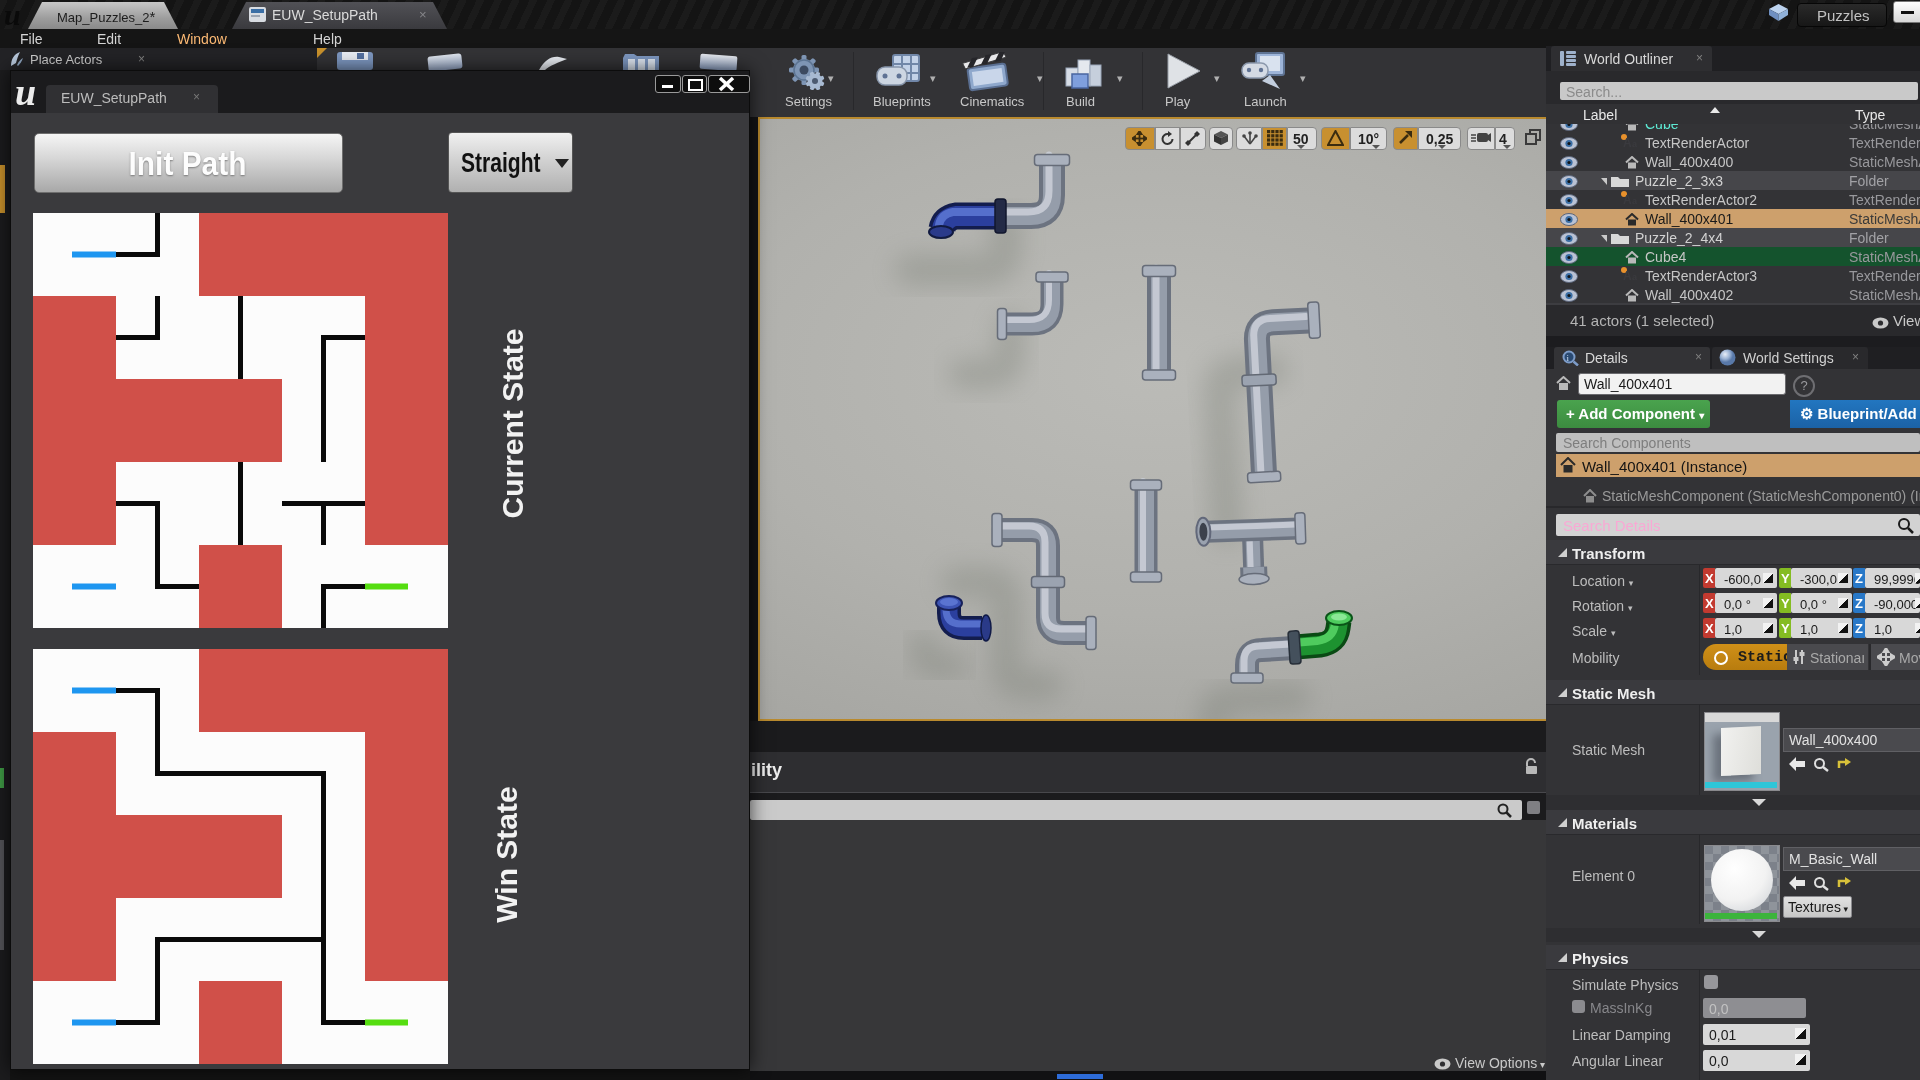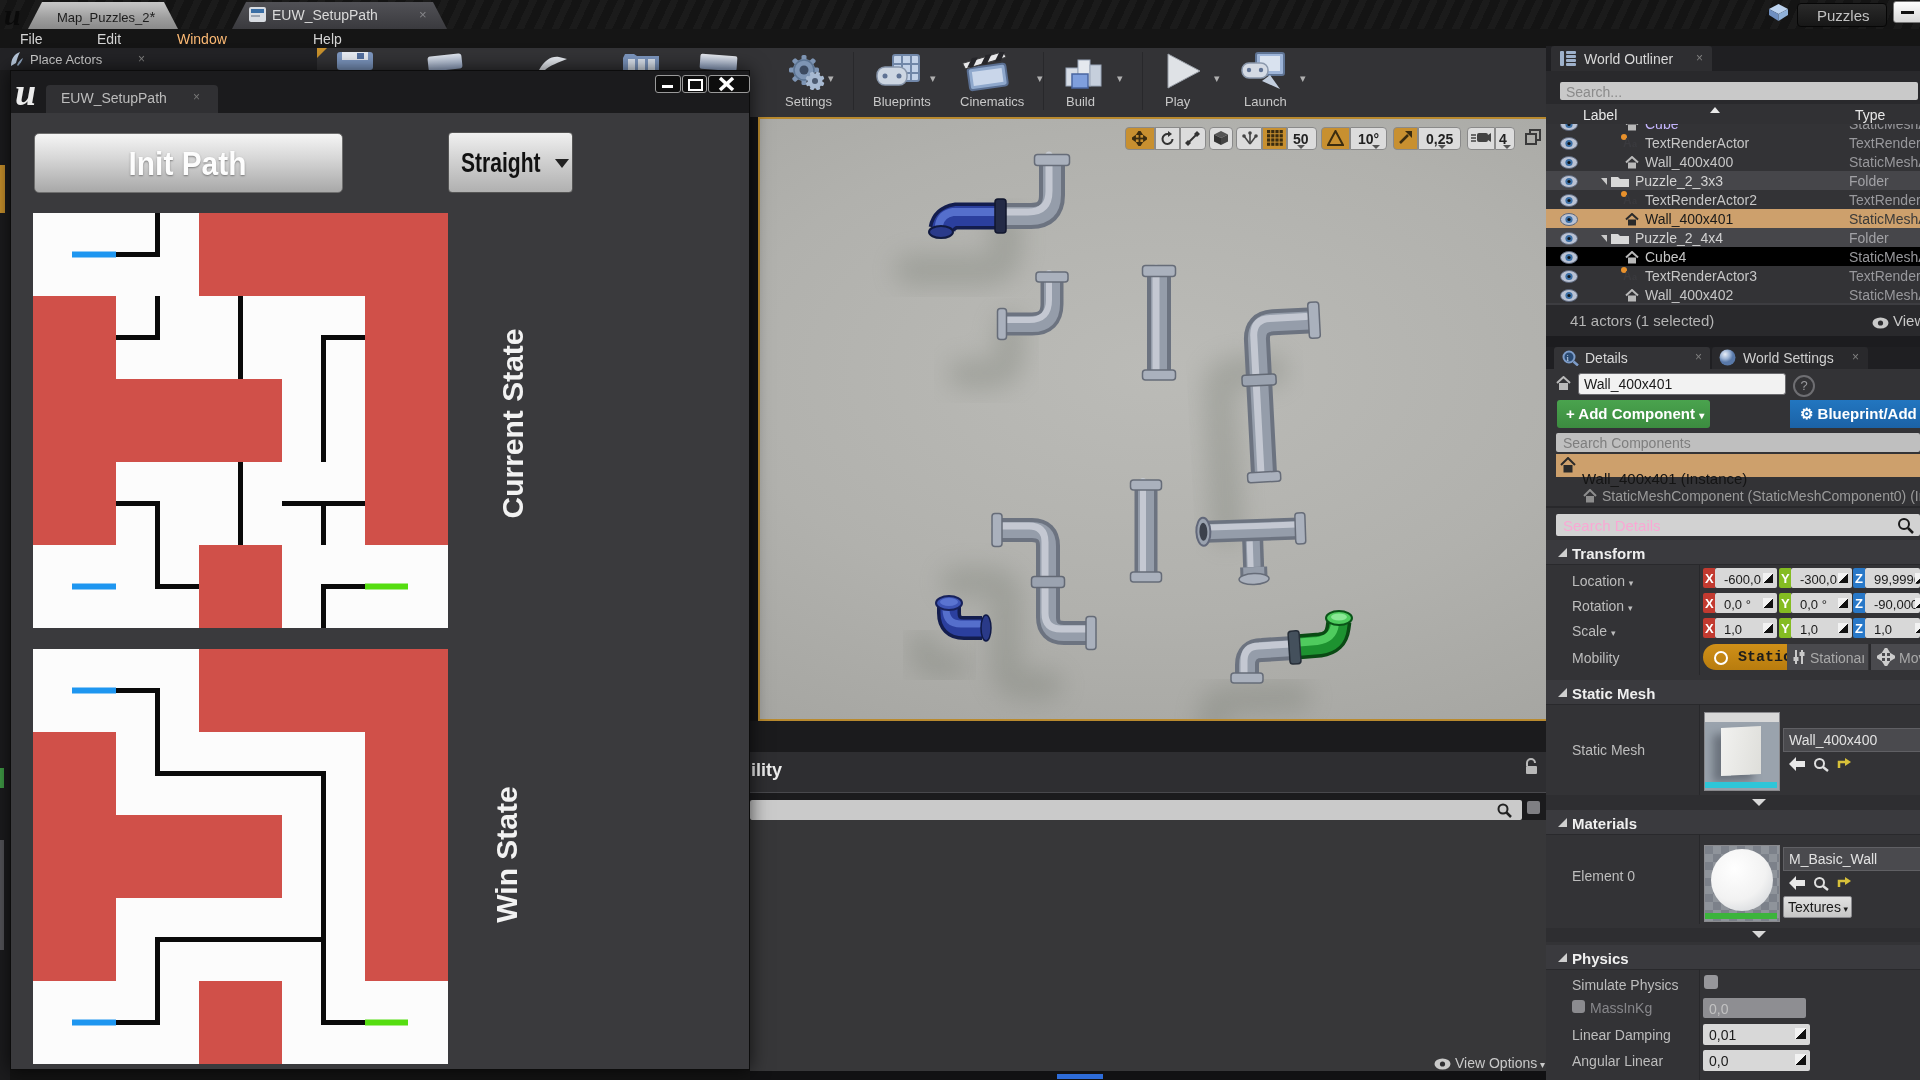--- a/index.html
+++ b/index.html
@@ -488,21 +488,21 @@
 <div class="a" style="left:14px;top:-7px;width:18px;height:13px;"><svg width="18" height="13">
           <ellipse cx="9" cy="6.5" rx="8.5" ry="6" fill="#b9c2d4"></ellipse>
           <ellipse cx="9" cy="6.5" rx="8.5" ry="6" fill="none" stroke="#5a6478" stroke-width="1"></ellipse>
           <circle cx="9" cy="6.5" r="3.6" fill="#3a6ea5"></circle>
           <circle cx="9" cy="6.5" r="1.6" fill="#101418"></circle>
         </svg></div>
 <div class="a" style="left:79px;top:-7px;"><svg width="14" height="13">
           <path d="M1 6.5 L7 1 L13 6.5" fill="none" stroke="#b9b9b9" stroke-width="2"></path>
           <rect x="3" y="6.5" width="8" height="6" fill="#b9b9b9"></rect>
         </svg></div>
-<div class="a tx" style="left:99px;top:-8px;font-size:14px;color:#c4b5fd;">Cube</div>
+<div class="a tx" style="left:99px;top:-8px;font-size:14px;color:#5eead4;">Cube</div>
 <div class="a tx" style="left:303px;top:-8px;font-size:14px;color:#98989c;">StaticMeshA</div>
 </div>
 <div class="a" style="left:1546px;top:133px;width:374px;height:19px;background:#333336;overflow:hidden;">
 <div class="a" style="left:14px;top:3px;width:18px;height:13px;"><svg width="18" height="13">
           <ellipse cx="9" cy="6.5" rx="8.5" ry="6" fill="#b9c2d4"></ellipse>
           <ellipse cx="9" cy="6.5" rx="8.5" ry="6" fill="none" stroke="#5a6478" stroke-width="1"></ellipse>
           <circle cx="9" cy="6.5" r="3.6" fill="#3a6ea5"></circle>
           <circle cx="9" cy="6.5" r="1.6" fill="#101418"></circle>
         </svg></div>
 <div class="a" style="left:74px;top:1px;"><svg width="20" height="14">
@@ -577,21 +577,21 @@
           <circle cx="9" cy="6.5" r="3.6" fill="#3a6ea5"></circle>
           <circle cx="9" cy="6.5" r="1.6" fill="#101418"></circle>
         </svg></div>
 <div class="a" style="left:55px;top:3px;"><svg width="30" height="13">
           <polygon points="0,3 6,10 6,3" fill="#c9c9c9"></polygon>
           <path d="M10 2 L17 2 L19 4 L28 4 L28 12 L10 12 Z" fill="#d8d8d8"></path>
         </svg></div>
 <div class="a tx" style="left:89px;top:2px;font-size:14px;color:#d2d2d2;text-align:center;">Puzzle_2_4x4</div>
 <div class="a tx" style="left:303px;top:2px;font-size:14px;color:#a2a2a6;">Folder</div>
 </div>
-<div class="a" style="left:1546px;top:247px;width:374px;height:19px;background:#000000;overflow:hidden;">
+<div class="a" style="left:1546px;top:247px;width:374px;height:19px;background:#14532d;overflow:hidden;">
 <div class="a" style="left:14px;top:3px;width:18px;height:13px;"><svg width="18" height="13">
           <ellipse cx="9" cy="6.5" rx="8.5" ry="6" fill="#b9c2d4"></ellipse>
           <ellipse cx="9" cy="6.5" rx="8.5" ry="6" fill="none" stroke="#5a6478" stroke-width="1"></ellipse>
           <circle cx="9" cy="6.5" r="3.6" fill="#3a6ea5"></circle>
           <circle cx="9" cy="6.5" r="1.6" fill="#101418"></circle>
         </svg></div>
 <div class="a" style="left:79px;top:3px;"><svg width="14" height="13">
           <path d="M1 6.5 L7 1 L13 6.5" fill="none" stroke="#b9b9b9" stroke-width="2"></path>
           <rect x="3" y="6.5" width="8" height="6" fill="#b9b9b9"></rect>
         </svg></div>
@@ -676,21 +676,21 @@
 <div class="a tx" style="left:1800px;top:405px;font-size:15px;font-weight:bold;color:#fff;">⚙ Blueprint/Add</div>
 
 <div class="a" style="left:1556px;top:433px;width:364px;height:19px;background:#bfbfbf;border-radius:2px;"></div>
 <div class="a tx" style="left:1563px;top:435px;font-size:14px;color:#7e7e7e;">Search Components</div>
 
 <div class="a" style="left:1556px;top:454px;width:364px;height:23px;background:#cda06c;"></div>
 <div class="a" style="left:1560px;top:457px;width:16px;height:16px;"><svg width="16" height="16">
         <path d="M1 8 L8 1 L15 8" fill="none" stroke="#2a2a2a" stroke-width="2"></path>
         <rect x="3.5" y="8" width="9" height="7.5" fill="#2a2a2a"></rect>
       </svg></div>
-<div class="a tx" style="left:1582px;top:458px;font-size:15px;color:#141414;margin-top:12px;">Wall_400x401 (Instance)</div>
+<div class="a tx" style="left:1582px;top:458px;font-size:15px;color:#141414;">Wall_400x401 (Instance)</div>
 
 <div class="a" style="left:1583px;top:489px;width:14px;height:14px;"><svg width="14" height="14">
         <path d="M1 7 L7 1 L13 7" fill="none" stroke="#8d8d8d" stroke-width="2"></path>
         <rect x="3" y="7" width="8" height="6.5" fill="#8d8d8d"></rect>
       </svg></div>
 <div class="a tx" style="left:1602px;top:488px;font-size:14px;color:#9a9a9a;">StaticMeshComponent (StaticMeshComponent0) (Inherite</div>
 
 <div class="a" style="left:1546px;top:506px;width:374px;height:2px;background:#28282b;"></div>
 <div class="a" style="left:1556px;top:514px;width:364px;height:22px;background:#d2d2d2;border-radius:2px;"></div>
 <div class="a tx" style="left:1563px;top:517px;font-size:15px;color:#f9a8d4;">Search Details</div>

